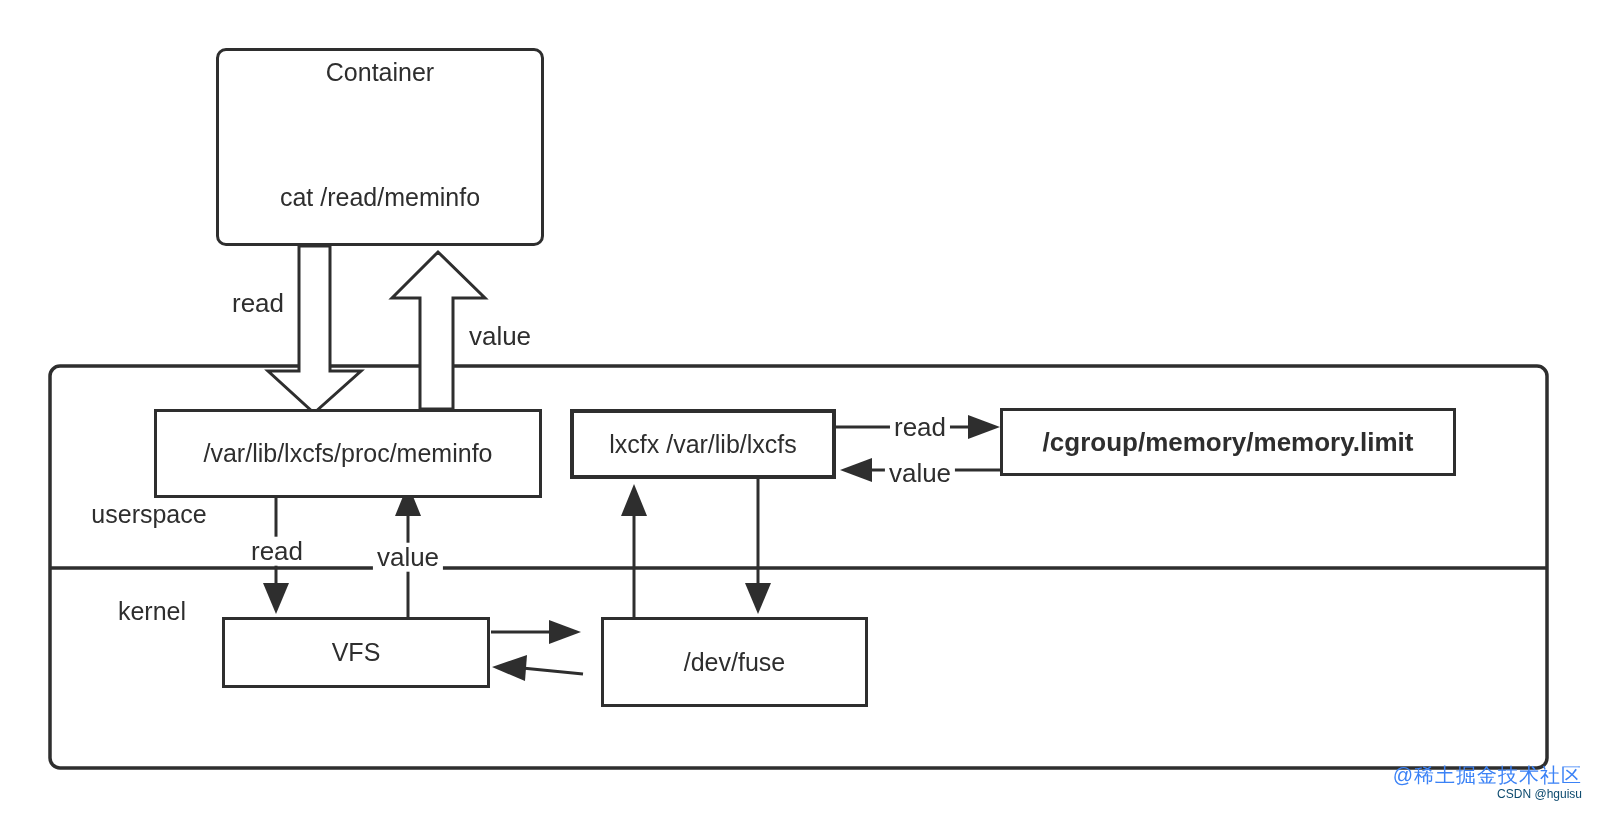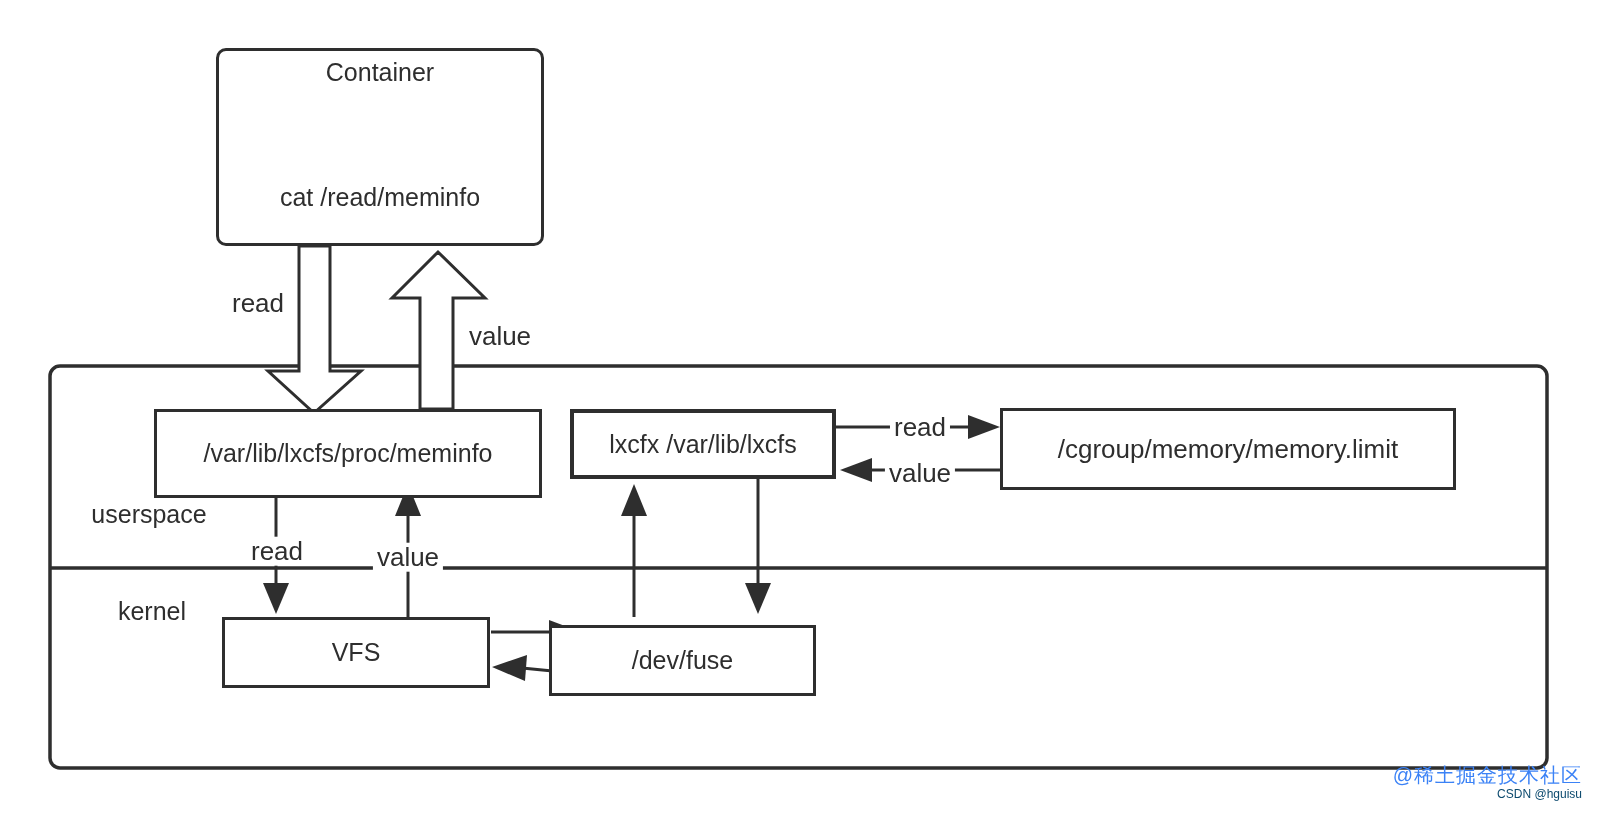--- a/index.html
+++ b/index.html
@@ -42,23 +42,23 @@
   }
   .container-command {
     position: absolute;
     left: 0; right: 0;
     top: 132px;
     text-align: center;
     font-size: 25px;
   }
   .meminfo-box { left: 142px; top: 409px; width: 388px; height: 89px; margin-left: 12px; }
   .lxcfs-box   { left: 570px; top: 409px; width: 266px; height: 70px; }
-  .cgroup-box  { left: 1000px; top: 408px; width: 456px; height: 82px; font-size: 26px; }
+  .cgroup-box  { left: 1000px; top: 408px; width: 456px; height: 68px; font-size: 26px; font-weight: bold; }
   .vfs-box     { left: 222px; top: 617px; width: 268px; height: 71px; }
-  .fuse-box    { left: 549px; top: 617px; width: 267px; height: 71px; margin-top: 8px; }
+  .fuse-box    { left: 601px; top: 617px; width: 267px; height: 90px; }
   .lbl {
     position: absolute;
     transform: translate(-50%, -50%);
     font-size: 26px;
     line-height: 1.1;
     white-space: nowrap;
   }
   .lbl.bg { background: #ffffff; padding: 0 4px; }
   .lbl-big-read   { left: 258px; top: 303px; }
   .lbl-big-value  { left: 500px; top: 336px; }

